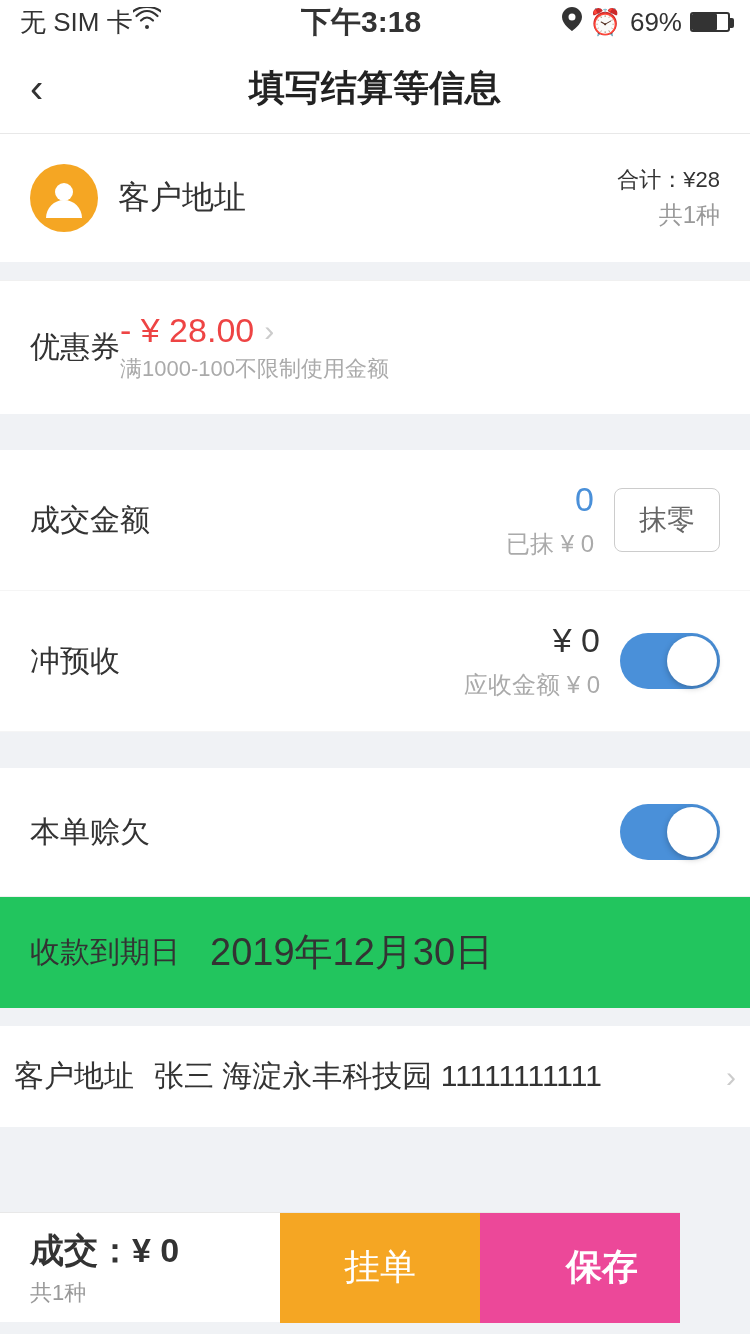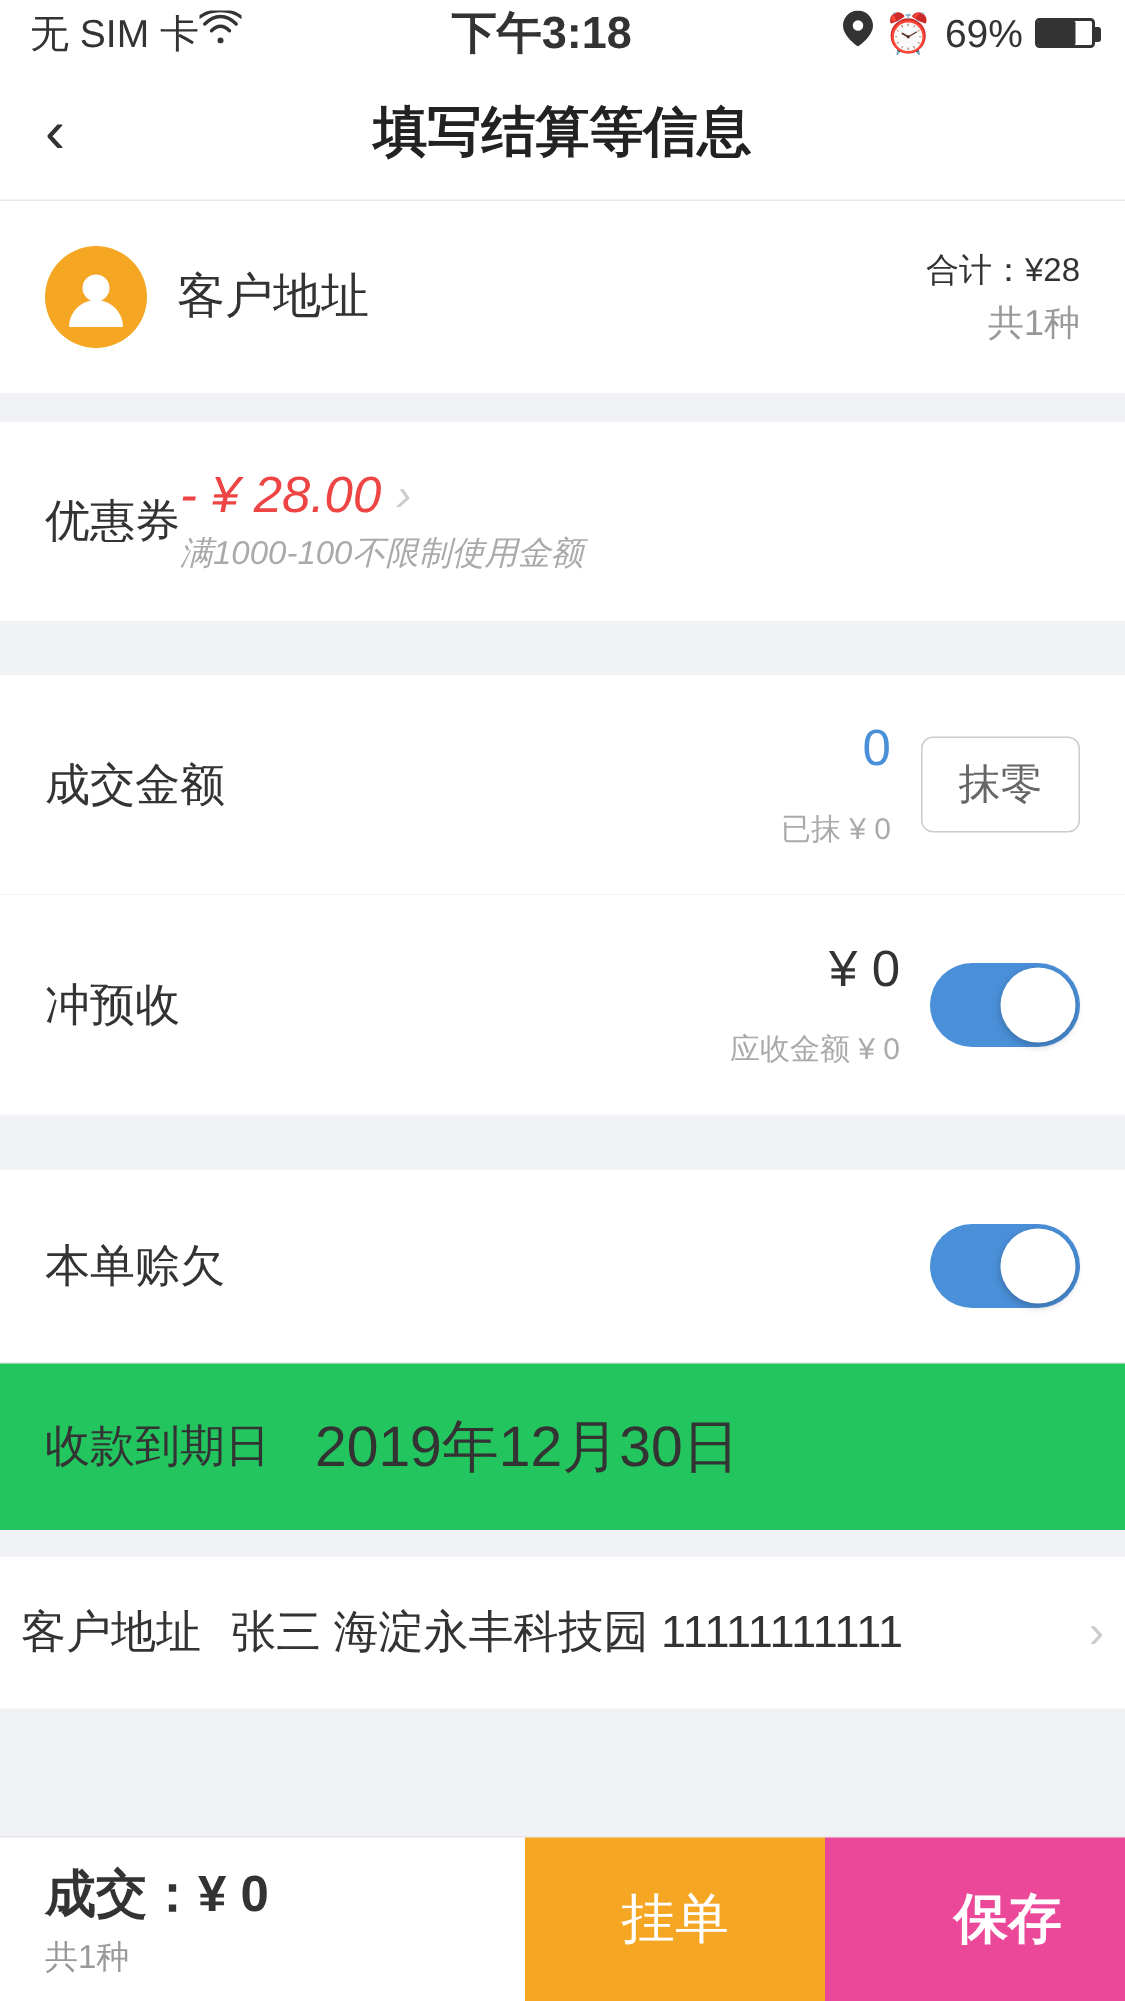--- a/index.html
+++ b/index.html
@@ -96,42 +96,42 @@
       display: flex;
       align-items: center;
       justify-content: flex-start;
       padding: 30px 30px;
       background: #fff;
       border-top: 1px solid #f0f0f0;
     }
     .coupon-label { font-size: 30px; color: #333; }
     .coupon-amount { font-size: 34px; color: #e44; font-weight: 500; }
     .coupon-desc { font-size: 22px; color: #aaa; margin-top: 4px; text-align: right; }
-    .coupon-right-wrap { text-align: right; font-style: italic; }
+    .coupon-right-wrap { text-align: right; }
     .chevron-icon { color: #ccc; font-size: 30px; }
 
     
     .gray-section {
       background: #f0f2f5;
       height: 18px;
     }
 
     
     .field-row {
       display: flex;
       align-items: center;
       justify-content: space-between;
       padding: 30px 30px;
       background: #fff;
       border-bottom: 1px solid #f5f5f5;
     }
     .field-label { font-size: 30px; color: #333; }
     .field-right { display: flex; align-items: center; gap: 20px; }
     .field-value { font-size: 34px; color: #4a90d9; font-weight: 500; }
-    .field-sub { font-size: 20px; color: #aaa; margin-top: 20px; text-align: right; }
+    .field-sub { font-size: 24px; color: #aaa; margin-top: 9px; text-align: right; }
     .field-right-wrap { text-align: right; }
 
     
     .round-zero-btn {
       border: 1.5px solid #ccc;
       border-radius: 8px;
       padding: 12px 24px;
       font-size: 28px;
       color: #666;
       background: #fff;
@@ -206,22 +206,22 @@
       justify-content: space-between;
       padding: 30px 14px;
       background: #fff;
     }
     .address-label { font-size: 30px; color: #333; min-width: 120px; }
     .address-value { font-size: 30px; color: #333; flex: 1; padding: 0 20px; }
 
     
     .bottom-bar {
       position: fixed;
-      bottom: 0;
-      width: 750px;
+      bottom: 12px;
+      width: 680px;
       height: 110px;
       background: #fff;
       display: flex;
       align-items: center;
       border-top: 1px solid #e8e8e8;
     }
     .bottom-summary {
       flex: 1;
       padding: 0 30px;
     }

